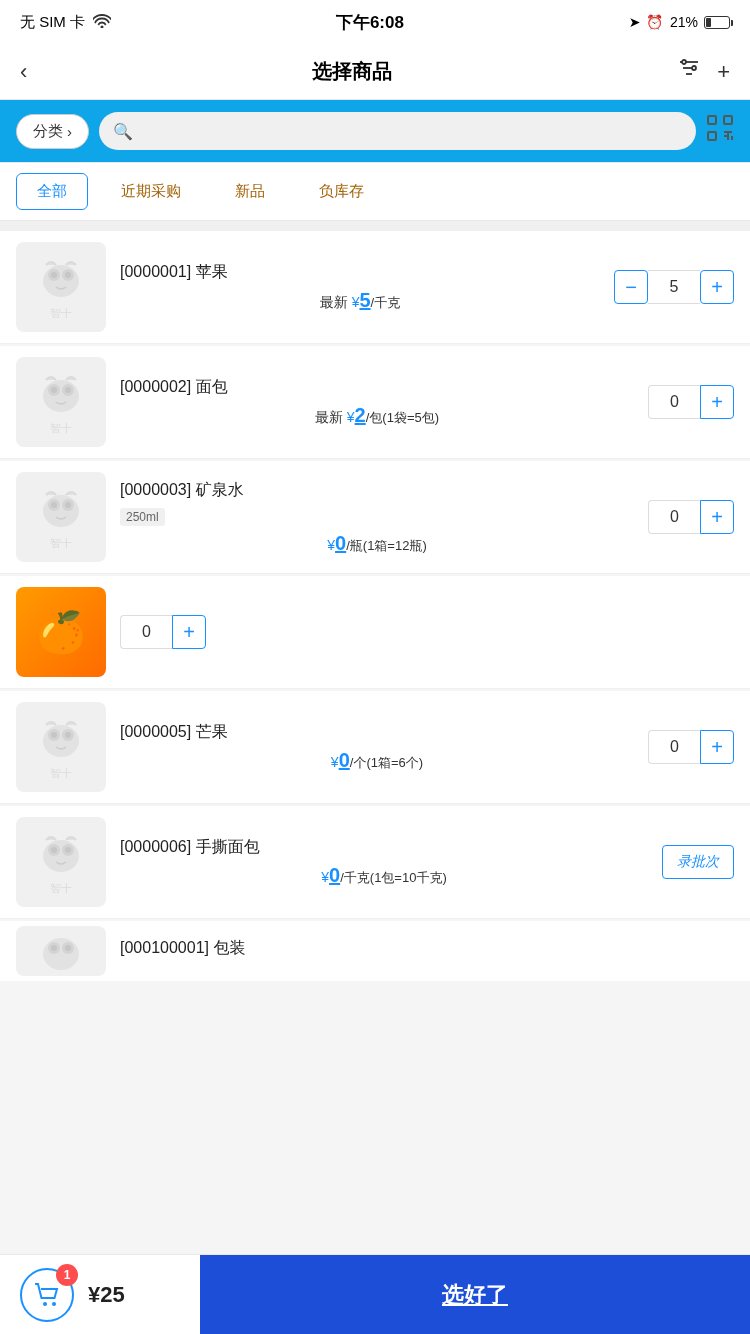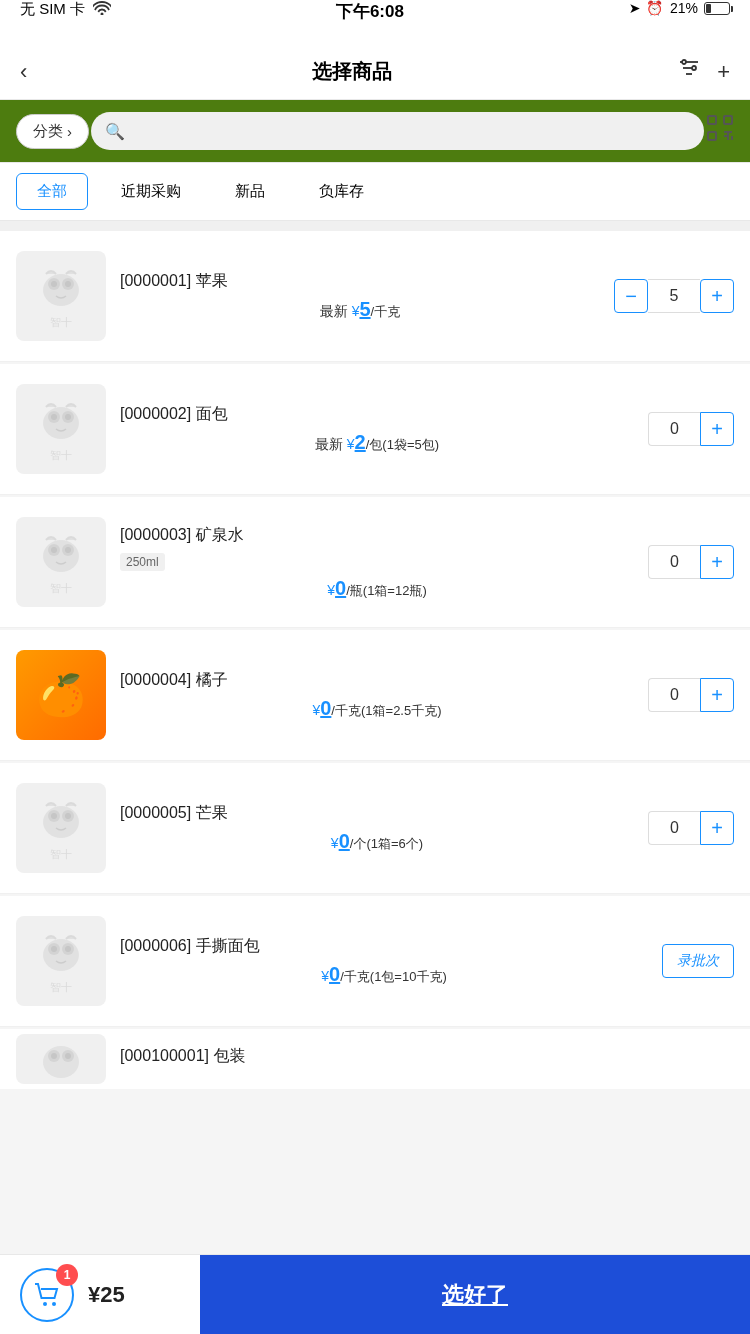--- a/index.html
+++ b/index.html
@@ -10,21 +10,21 @@
       width: 750px;
       min-height: 1334px;
       overflow-x: hidden;
     }
 
     
     .status-bar {
       background: #fff;
       height: 44px;
       display: flex;
-      align-items: flex-start;
+      align-items: center;
       justify-content: space-between;
       padding: 0 20px;
       font-size: 15px;
       font-weight: 500;
     }
     .status-left { display: flex; align-items: center; gap: 8px; }
     .status-center { font-size: 17px; font-weight: 600; }
     .status-right { display: flex; align-items: center; gap: 6px; font-size: 14px; }
     .battery {
       width: 26px; height: 13px; border: 1.5px solid #333; border-radius: 3px; position: relative; display: inline-flex; align-items: center; padding: 1px;
@@ -41,25 +41,25 @@
       justify-content: space-between;
       padding: 0 20px;
       border-bottom: 1px solid #e8e8e8;
     }
     .nav-title { font-size: 20px; font-weight: 600; color: #000; }
     .nav-left, .nav-right { display: flex; align-items: center; gap: 16px; }
     .nav-icon { font-size: 22px; color: #333; cursor: pointer; }
 
     
     .filter-bar {
-      background: #4d7c0f;
+      background: #0ea5e9;
       padding: 12px 16px;
       display: flex;
       align-items: center;
-      gap: 2px;
+      gap: 10px;
       border-bottom: 1px solid #e8e8e8;
     }
     .category-btn {
       border: 1px solid #ccc;
       border-radius: 20px;
       padding: 7px 16px;
       font-size: 15px;
       color: #333;
       background: #fff;
       white-space: nowrap;
@@ -96,39 +96,39 @@
       gap: 12px;
       border-bottom: 1px solid #e8e8e8;
     }
     .tab-btn {
       padding: 8px 20px;
       border-radius: 6px;
       font-size: 15px;
       cursor: pointer;
       border: 1.5px solid transparent;
       background: #fff;
-      color: #000000;
+      color: #a16207;
     }
     .tab-btn.active {
       border-color: #1890ff;
       color: #1890ff;
       background: #fff;
     }
 
     
     .divider { height: 10px; background: #f0f0f0; }
 
     
     .product-list { background: #f5f5f5; }
     .product-item {
       background: #fff;
       margin-bottom: 2px;
       display: flex;
       align-items: center;
-      padding: 20px 16px;
+      padding: 11px 16px;
       gap: 14px;
       border-bottom: 1px solid #f0f0f0;
     }
     .product-image {
       width: 90px;
       height: 90px;
       border-radius: 8px;
       background: #f0f0f0;
       flex-shrink: 0;
       display: flex;
@@ -446,26 +446,20 @@
       </div>
     </div>
     <div class="qty-control">
       <input class="qty-input" type="text" value="0" style="border-left: 1.5px solid rgb(221, 221, 221); border-radius: 4px 0px 0px 4px;">
       <button class="qty-btn" style="border-radius:0 4px 4px 0;">+</button>
     </div>
   </div>
 
   <div class="product-item">
     <div class="orange-img">🍊</div>
-    <div class="product-info">
-      <div class="product-name">[0000004] 橘子</div>
-      <div class="product-price">
-        <span class="currency">¥</span><span class="amount">0</span><span class="unit">/千克</span><span class="extra">(1箱=2.5千克)</span>
-      </div>
-    </div>
     <div class="qty-control">
       <input class="qty-input" type="text" value="0" style="border-left: 1.5px solid rgb(221, 221, 221); border-radius: 4px 0px 0px 4px;">
       <button class="qty-btn" style="border-radius:0 4px 4px 0;">+</button>
     </div>
   </div>
 
   <div class="product-item">
     <div class="product-image">
       <div class="owl-logo">
         <svg viewBox="0 0 50 50" fill="none">

